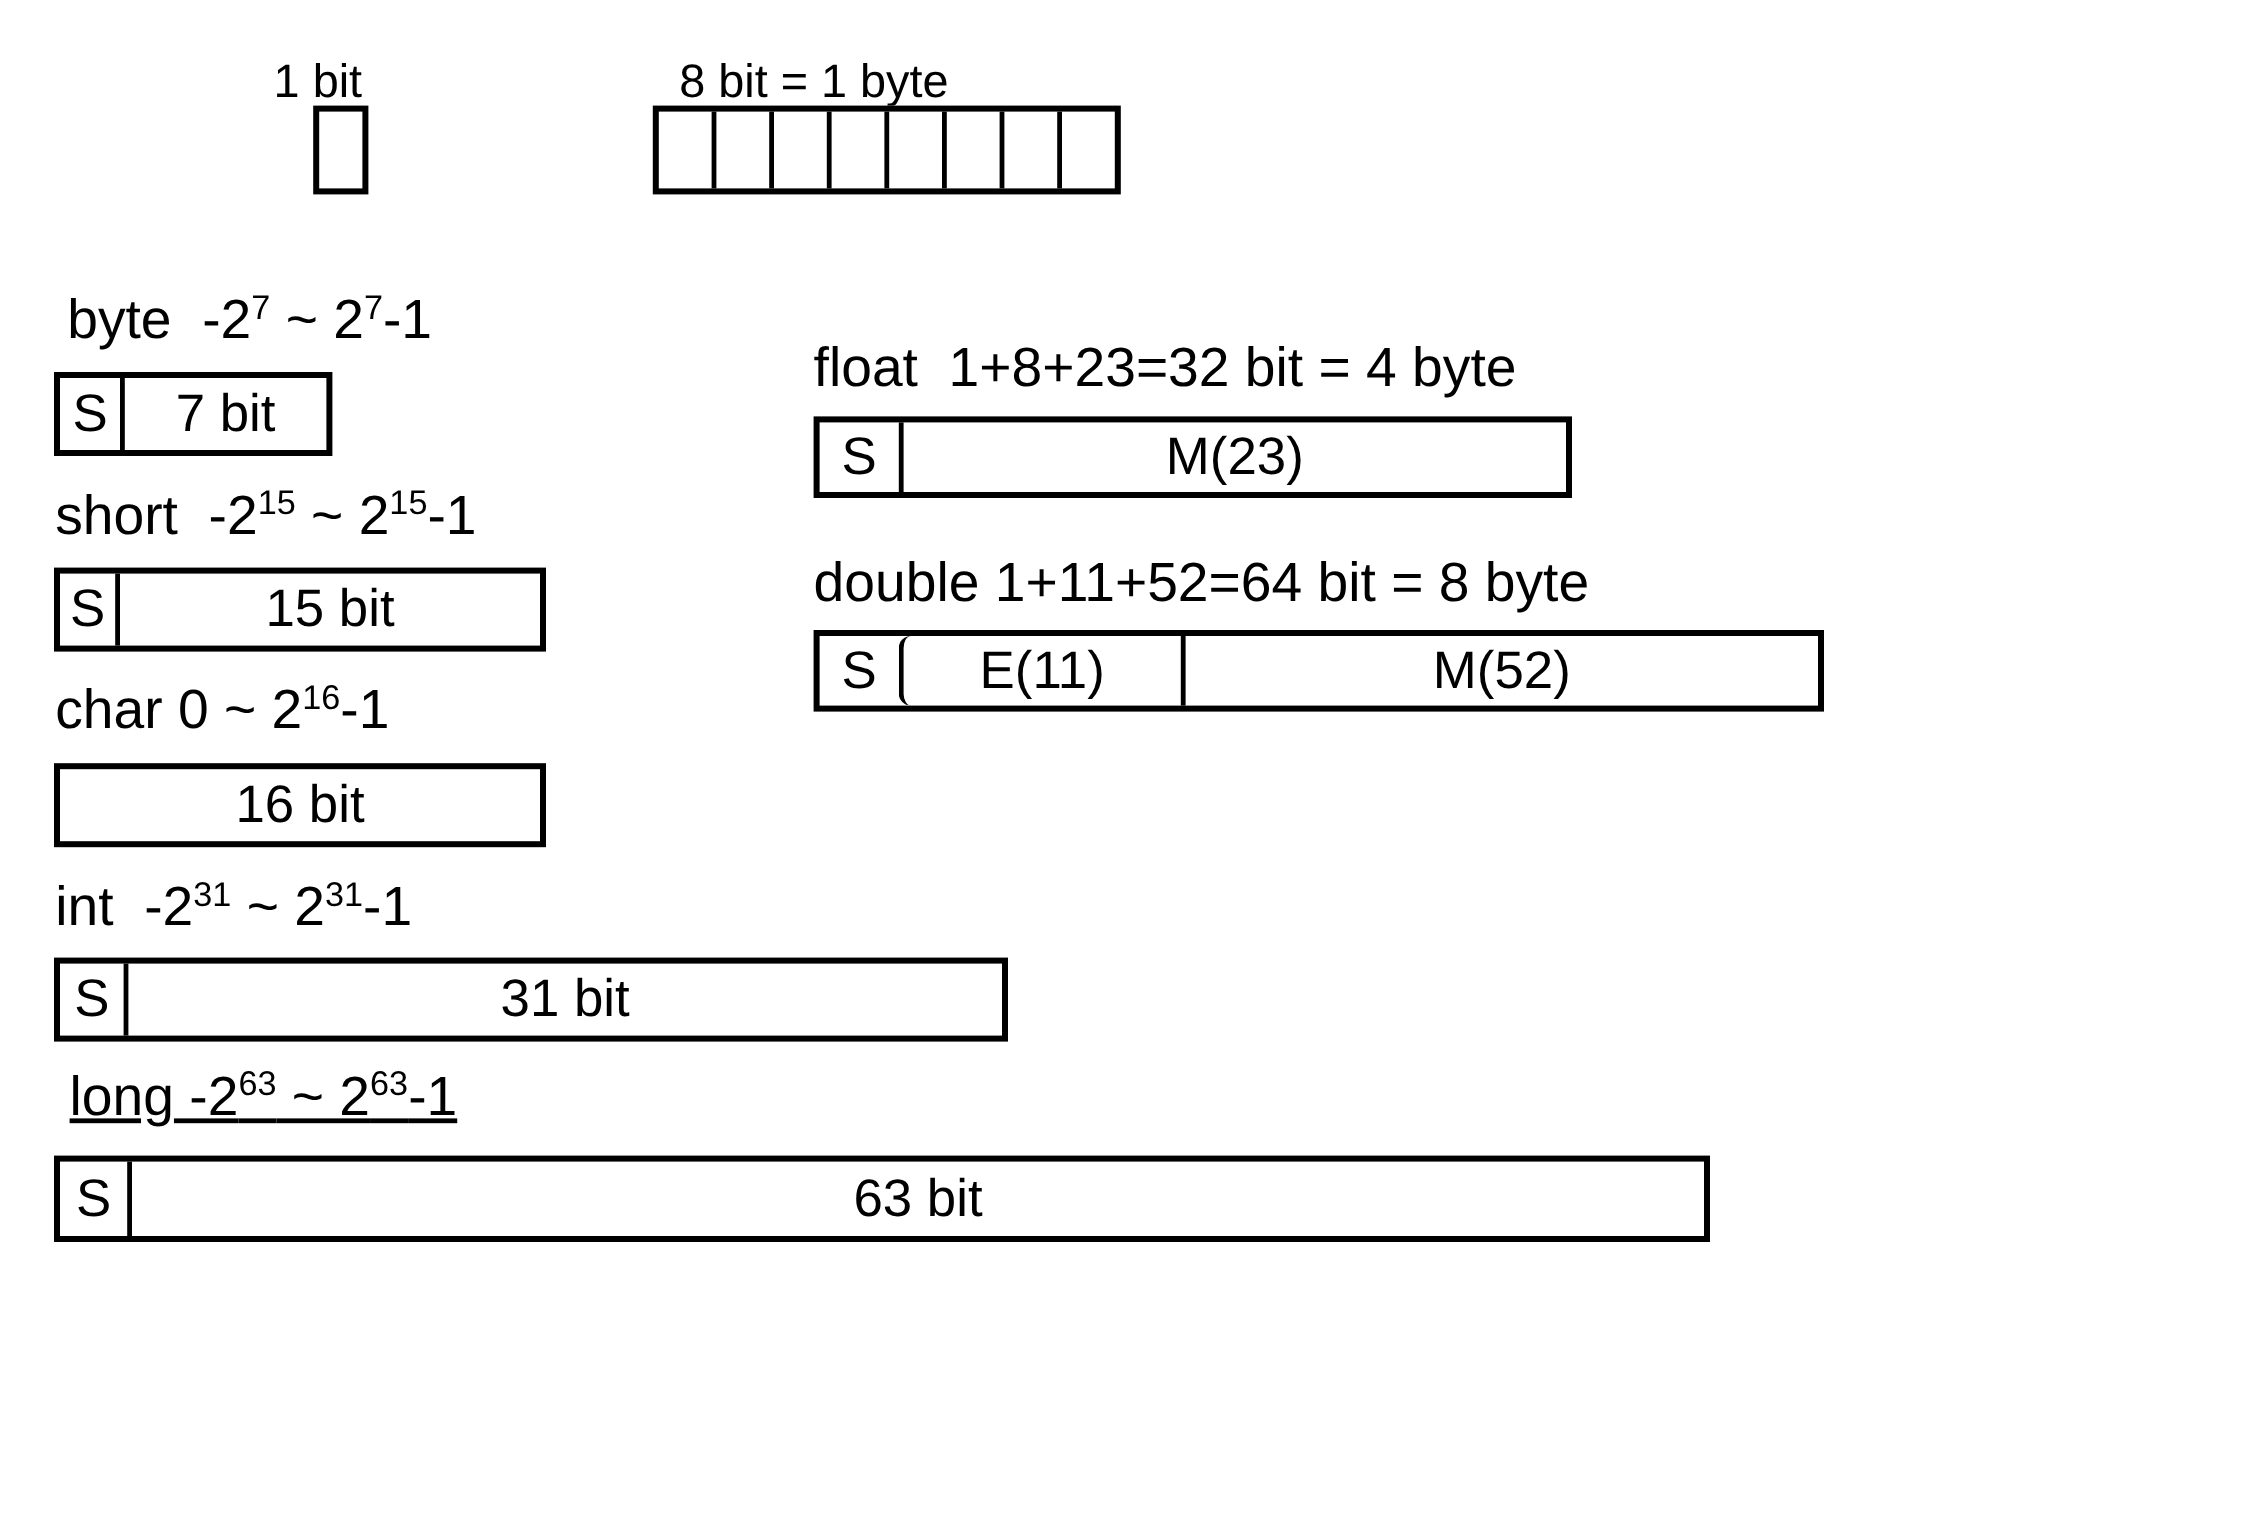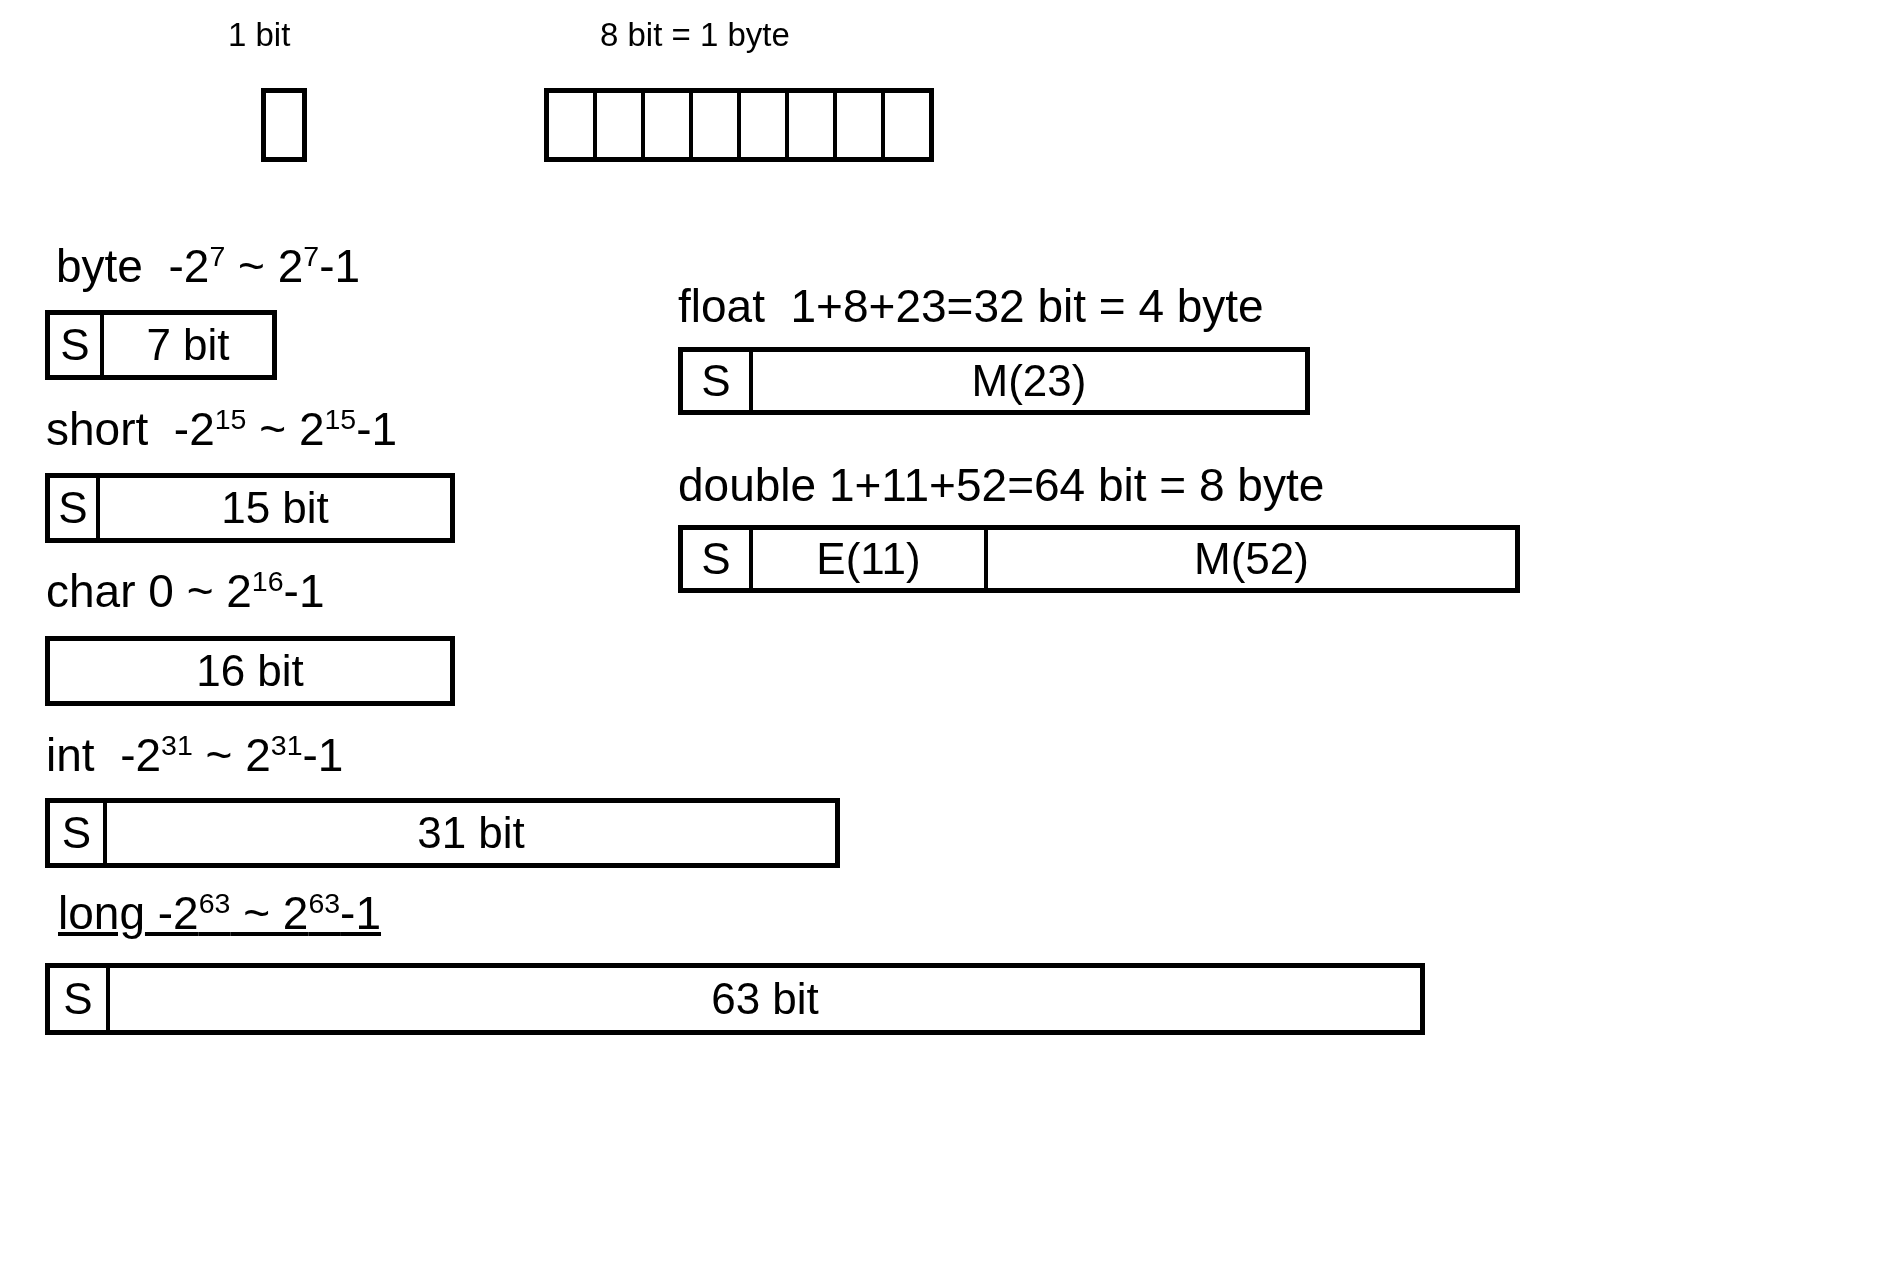--- a/index.html
+++ b/index.html
@@ -17,21 +17,21 @@
     overflow: hidden;
   }
 
   
   .lbl {
     position: absolute;
     white-space: pre;
     line-height: 1;
     color: #000;
   }
-  .lbl.size-top   { font-size: 33px; }
+  .lbl.size-top   { font-size: 39px; margin-top: 31px; }
   .lbl.size-hdr   { font-size: 46px; }
 
   
   .sup {
     font-size: 0.62em;
     vertical-align: super;
     line-height: 0;
   }
 
   
@@ -69,21 +69,21 @@
 </style>
 </head>
 <body>
 
 <div id="canvas">
 
   <div class="lbl size-top" style="left:228px; top:18px;">1 bit</div>
 
   <div class="onebit" style="left:261px; top:88px; width:46px; height:74px;"></div>
 
-  <div class="lbl size-top" style="left:600px; top:18px;">8 bit = 1 byte</div>
+  <div class="lbl size-top" style="left:566px; top:18px;">8 bit = 1 byte</div>
 
   <div class="bitbox" style="left:544px; top:88px; width:390px; height:74px;">
     <div class="seg blank" style="flex:1 1 0;"></div>
     <div class="seg blank" style="flex:1 1 0;"></div>
     <div class="seg blank" style="flex:1 1 0;"></div>
     <div class="seg blank" style="flex:1 1 0;"></div>
     <div class="seg blank" style="flex:1 1 0;"></div>
     <div class="seg blank" style="flex:1 1 0;"></div>
     <div class="seg blank" style="flex:1 1 0;"></div>
     <div class="seg blank" style="flex:1 1 0;"></div>
@@ -127,17 +127,17 @@
 
   <div class="bitbox" style="left:678px; top:347px; width:632px; height:68px;">
     <div class="seg" style="flex:0 0 66px;">S</div>
     <div class="seg" style="flex:1 1 0;">M(23)</div>
   </div>
 
   <div class="lbl size-hdr" style="left:678px; top:462px;">double 1+11+52=64 bit = 8 byte</div>
 
   <div class="bitbox" style="left:678px; top:525px; width:842px; height:68px;">
     <div class="seg" style="flex:0 0 66px;">S</div>
-    <div class="seg" style="flex:0 0 235px;">E(11)</div>
+    <div class="seg" style="flex:0 0 235px;border-radius:10px;">E(11)</div>
     <div class="seg" style="flex:1 1 0;">M(52)</div>
   </div>
 
 </div>
 
 </body></html>

